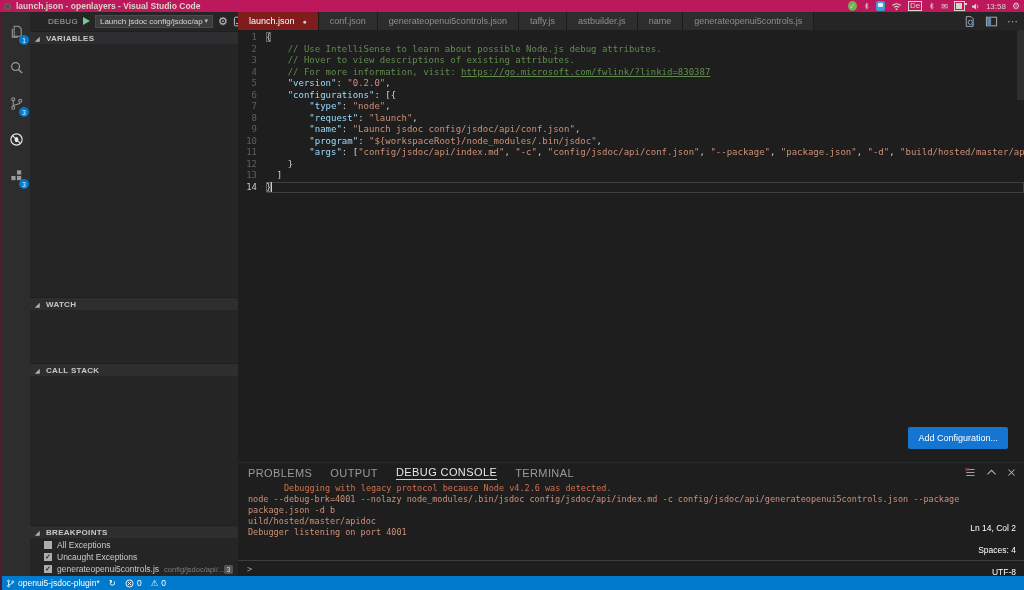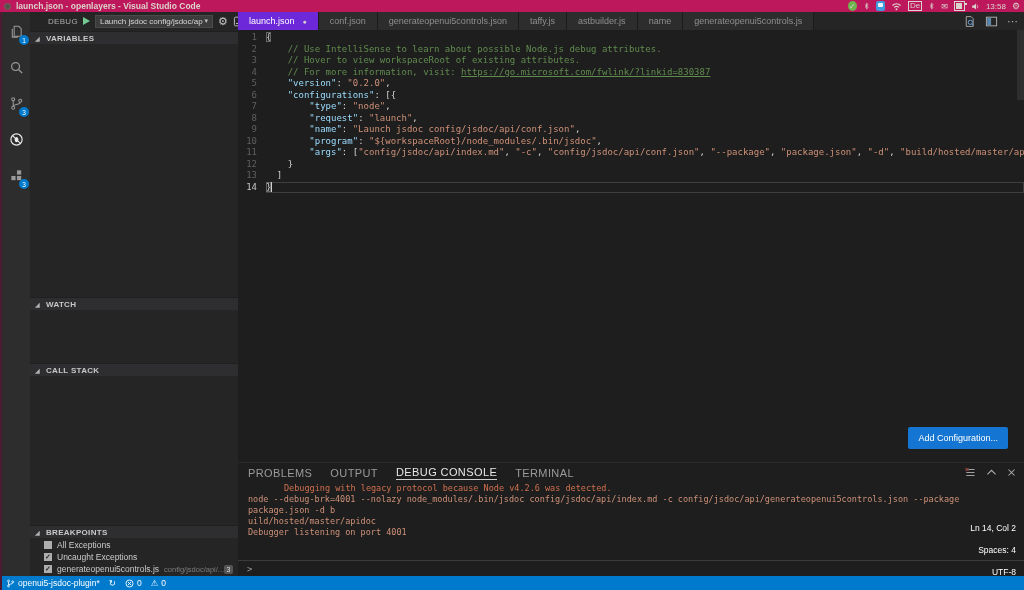--- a/index.html
+++ b/index.html
@@ -48,21 +48,21 @@
   .cbx { width:8px; height:8px; background:#adadad; margin-right:5px; flex:0 0 auto; display:flex; align-items:center; justify-content:center;
          font-size:7px; font-weight:bold; color:#2b2b2b; }
   .bp-detail { color:#7d7d7d; font-size:7.5px; margin-left:5px; overflow:hidden; }
   .bp-badge { position:absolute; right:5px; background:#555; color:#ddd; font-size:7px; padding:0 2.5px; border-radius:2px; line-height:9px; }
 
   
   .editor-group { position:absolute; left:238px; right:0; top:12px; bottom:128px; background:#1e1e1e; }
   .tabbar { position:absolute; top:0; left:0; right:0; height:18px; background:#252526; display:flex; }
   .tab { height:18px; display:flex; align-items:center; padding:0 11px; font-size:9px; color:#8f8f8f; background:#2d2d2d;
          border-right:1px solid #1b1b1b; cursor:pointer; white-space:nowrap; }
-  .tab.active { background:#6d28d9; color:#ffffff; }
+  .tab.active { background:#7f1d1d; color:#ffffff; }
   .tab .dot { margin-left:8px; font-size:7px; color:#d0d0d0; }
   .tab-actions { position:absolute; right:6px; top:0; height:18px; display:flex; align-items:center; gap:9px; color:#b0b0b0; }
   .editor { position:absolute; top:18px; left:0; right:0; bottom:0; overflow:hidden; }
   .code-area { position:absolute; top:2px; left:0; right:0; font-family:"DejaVu Sans Mono",monospace; font-size:9px; }
   .code-line { display:flex; height:11.5px; line-height:11.5px; }
   .ln { flex:0 0 28px; text-align:right; padding-right:9px; color:#5f5f5f; }
   .ln.active { color:#c6c6c6; }
   .content { flex:1; white-space:pre; overflow:hidden; color:#d4d4d4; }
   .content.current-line { box-shadow: inset 0 0 0 1px #3f3f3f; }
   .tok-comment { color:#608b4e; }
@@ -280,21 +280,21 @@
         <div class="code-line">
           <span class="ln">1</span>
           <span class="content"><span class="tok-punct tok-hl">{</span></span>
         </div>
         <div class="code-line">
           <span class="ln">2</span>
           <span class="content"><span class="tok-comment">    // Use IntelliSense to learn about possible Node.js debug attributes.</span></span>
         </div>
         <div class="code-line">
           <span class="ln">3</span>
-          <span class="content"><span class="tok-comment">    // Hover to view workspaceRoot of existing attributes.</span></span>
+          <span class="content"><span class="tok-comment">    // Hover to view descriptions of existing attributes.</span></span>
         </div>
         <div class="code-line">
           <span class="ln">4</span>
           <span class="content"><span class="tok-comment">    // For more information, visit: </span><span class="tok-link">https://go.microsoft.com/fwlink/?linkid=830387</span></span>
         </div>
         <div class="code-line">
           <span class="ln">5</span>
           <span class="content"><span class="tok-key">    "version"</span><span class="tok-punct">: </span><span class="tok-str">"0.2.0"</span><span class="tok-punct">,</span></span>
         </div>
         <div class="code-line">

